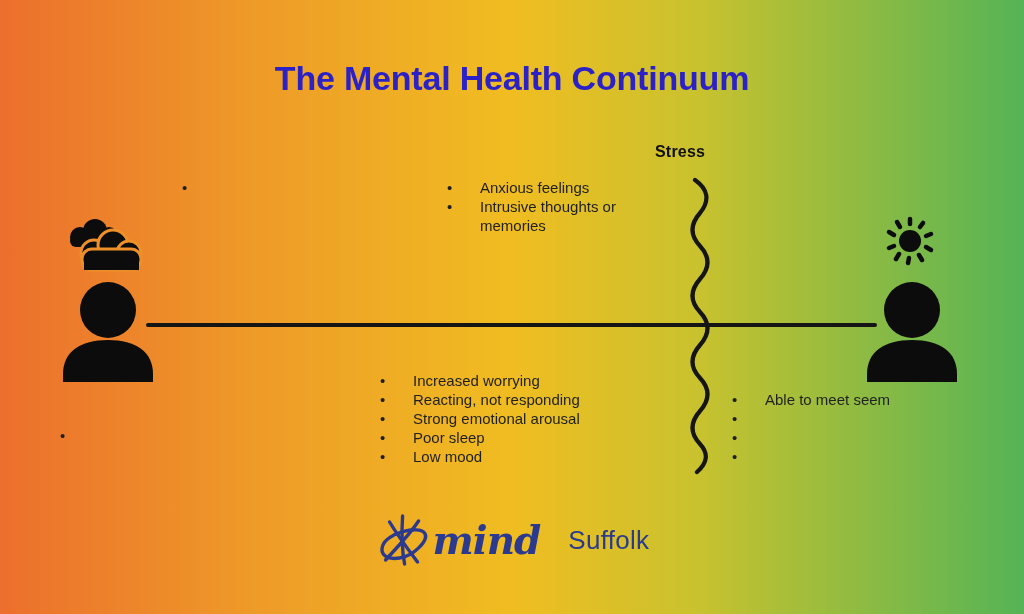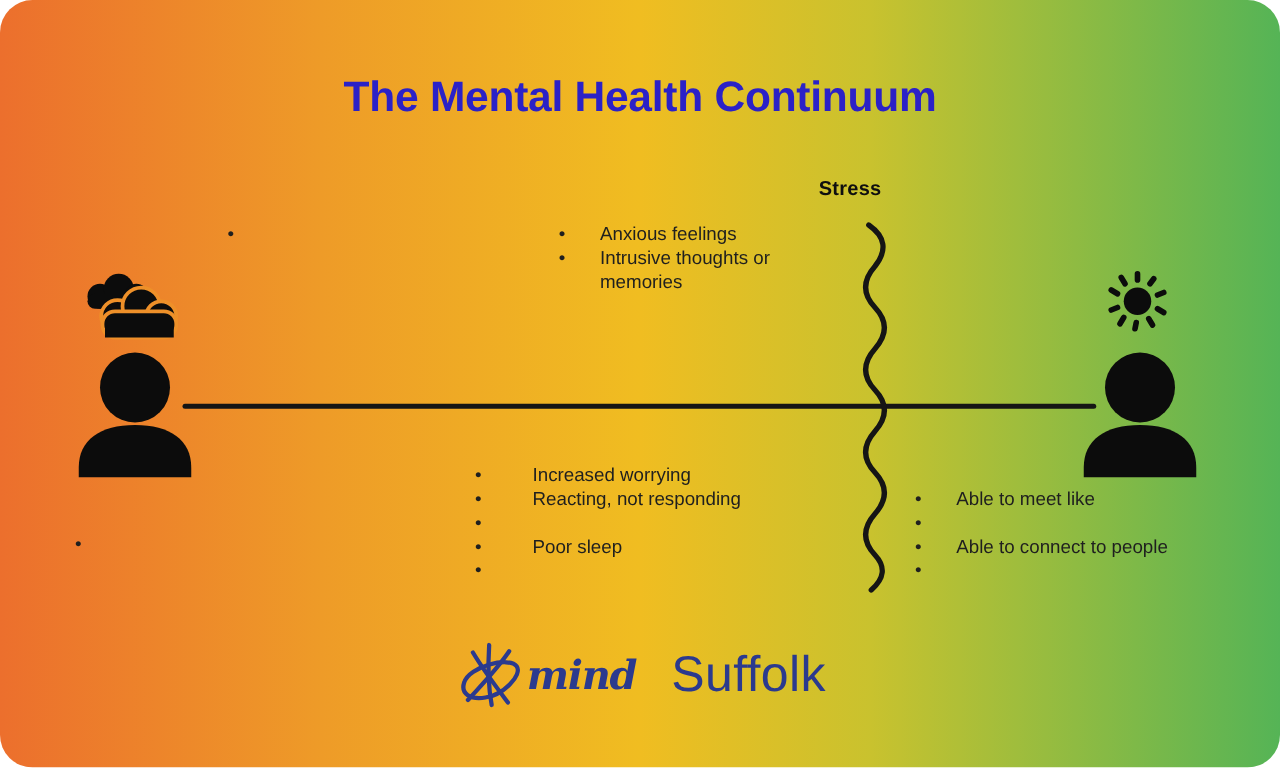--- a/index.html
+++ b/index.html
@@ -3,21 +3,20 @@
 <meta charset="utf-8">
 <style>
   html,body{margin:0;padding:0;}
   .canvas{
     position:relative;
     width:1024px;height:614px;
     overflow:hidden;
     background:linear-gradient(90deg,#ec6f2d 0%,#ee9b28 25%,#f0bd21 50%,#c9c22e 68%,#55b456 100%);
     font-family:"Liberation Sans",sans-serif;
     color:#1f1f1f;
-    border-radius:26px;
   }
   .title{
     position:absolute;left:0;top:58px;width:100%;
     text-align:center;
     font-size:34px;line-height:40px;font-weight:800;
     color:#2b21c7;
     letter-spacing:-0.2px;
   }
   .stress{
     position:absolute;left:655px;top:143px;
@@ -29,36 +28,36 @@
     background:#151515;border-radius:2px;
   }
   .wave{position:absolute;left:675px;top:176px;}
   .icon{position:absolute;}
   .blist{position:absolute;display:flex;flex-direction:column;}
   .bitem{display:flex;align-items:flex-start;font-size:15px;line-height:19px;}
   .bdot{flex:0 0 33px;width:33px;font-size:15px;line-height:19px;}
   .btext{display:block;}
   .w150{width:152px;}
   .w170{width:172px;}
-  .w235{width:238px;margin-left:13px;}
+  .w235{width:238px;}
   .w260{width:262px;}
   .w255{width:258px;}
   .logo{
     position:absolute;left:50%;top:511px;transform:translateX(-50%);
     display:flex;align-items:center;height:58px;
   }
   .logo-mark{margin-right:2px;}
   .logo-mind{
     font-family:"DejaVu Serif",serif;
     font-style:italic;font-weight:700;
-    font-size:32px;color:#2b3a8e;line-height:1;
+    font-size:39px;color:#2b3a8e;line-height:1;
     letter-spacing:-1px;
   }
   .logo-region{
-    font-size:40px;color:#2b3a8e;line-height:1;
+    font-size:26px;color:#2b3a8e;line-height:1;
     margin-left:28px;letter-spacing:0.3px;font-weight:400;
   }
 </style>
 </head>
 <body>
 
 <div class="canvas">
 
   <div class="title">The Mental Health Continuum</div>
 
@@ -133,47 +132,48 @@
     <div class="bitem">
       <span class="bdot">•</span>
       <span class="btext w235">Increased worrying</span>
     </div>
     <div class="bitem">
       <span class="bdot">•</span>
       <span class="btext w235">Reacting, not responding</span>
     </div>
     <div class="bitem">
       <span class="bdot">•</span>
+      <span class="btext w235">Strong emotional arousal</span>
     </div>
     <div class="bitem">
       <span class="bdot">•</span>
       <span class="btext w235">Poor sleep</span>
     </div>
     <div class="bitem">
       <span class="bdot">•</span>
+      <span class="btext w235">Low mood</span>
     </div>
   </div>
 
   <div class="blist" style="left:60px;top:426px;">
     <div class="bitem">
       <span class="bdot">•</span>
     </div>
   </div>
 
   <div class="blist" style="left:732px;top:390px;">
     <div class="bitem">
       <span class="bdot">•</span>
-      <span class="btext w255">Able to meet like</span>
+      <span class="btext w255">Able to meet seem</span>
     </div>
     <div class="bitem">
       <span class="bdot">•</span>
     </div>
     <div class="bitem">
       <span class="bdot">•</span>
-      <span class="btext w255">Able to connect to people</span>
     </div>
     <div class="bitem">
       <span class="bdot">•</span>
     </div>
   </div>
 
   <div class="logo">
     <svg class="logo-mark" width="56" height="56" viewBox="0 0 56 56">
       <g fill="none" stroke="#2b3a8e" stroke-width="3.4" stroke-linecap="round">
         <path d="M8,34 C12,21 44,13 50,21 C55,28 39,44 25,46 C13,48 5,43 8,34 Z"></path>

